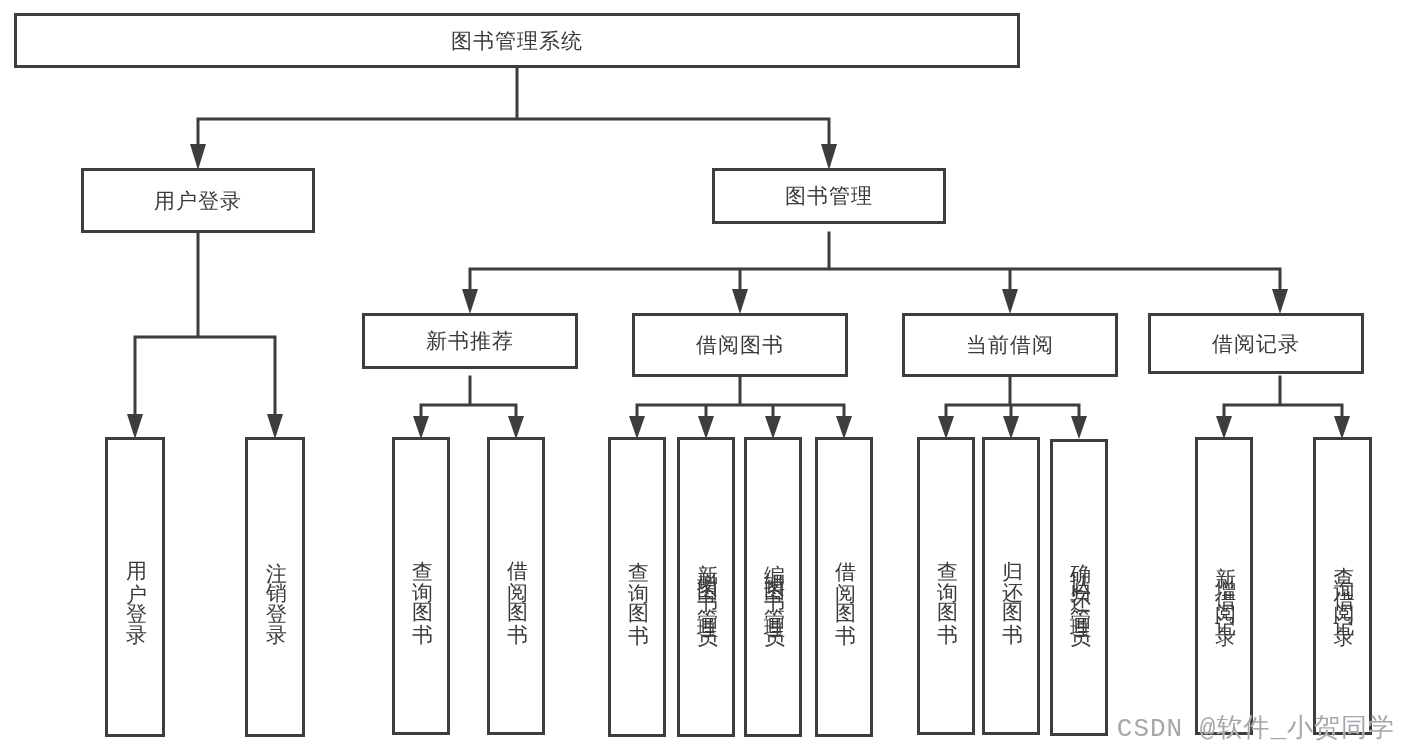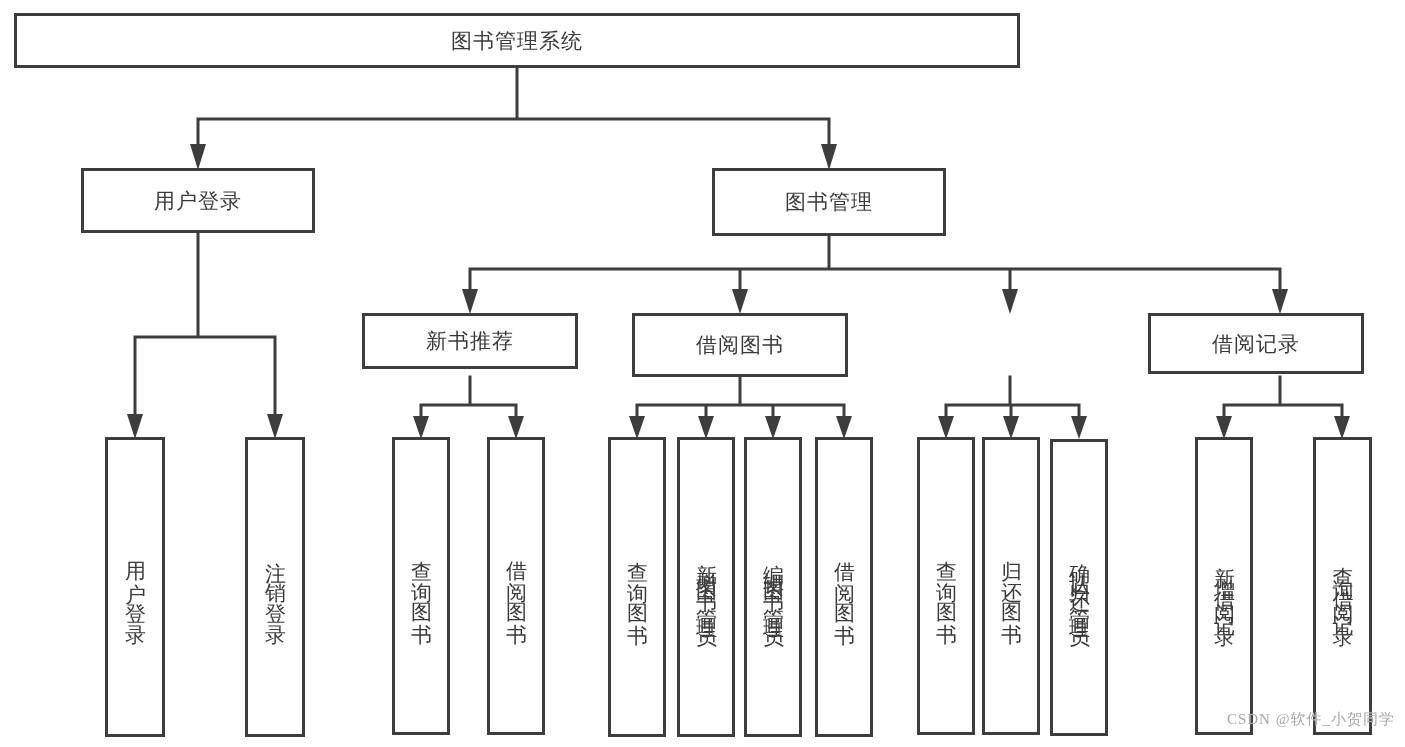--- a/index.html
+++ b/index.html
@@ -1,20 +1,20 @@
 <!DOCTYPE html>
 <html><head>
 <meta charset="utf-8">
 <style>
   html,body{margin:0;padding:0;background:#ffffff;}
   .canvas{
     position:relative;
     width:1405px;height:747px;
     background:#ffffff;
-    font-family:Liberation Serif, serif;
+    font-family:Liberation Mono, monospace;
     color:#3a3a3a;
     overflow:hidden;
   }
   .wires{position:absolute;left:0;top:0;z-index:1;}
   .node{
     position:absolute;
     box-sizing:border-box;
     border:3px solid #3d3d3d;
     background:#ffffff;
     display:flex;
@@ -34,21 +34,21 @@
     line-height:1;
   }
   .s4{letter-spacing:21px;}
   .s6{letter-spacing:12px;}
   .s9{letter-spacing:9px;}
   .watermark{
     position:absolute;
     right:10px;
     top:710px;
     z-index:3;
-    font-size:15px;
+    font-size:26px;
     letter-spacing:1px;
     color:#a4a7ab;
     text-shadow:0 0 1px #ffffff;
     white-space:nowrap;
     pointer-events:none;
     margin-left:8px;
   }
 </style>
 </head>
 <body>
@@ -114,29 +114,32 @@
     </g>
   </svg>
 
   <div class="node h" style="left:14px;top:13px;width:1006px;height:55px">
     <span>图书管理系统</span>
   </div>
 
   <div class="node h" style="left:81px;top:168px;width:234px;height:65px">
     <span>用户登录</span>
   </div>
-  <div class="node h" style="left:712px;top:168px;width:234px;height:68px">
+  <div class="node h" style="left:712px;top:168px;width:234px;height:56px">
     <span>图书管理</span>
   </div>
 
   <div class="node h" style="left:362px;top:313px;width:216px;height:56px">
     <span>新书推荐</span>
   </div>
   <div class="node h" style="left:632px;top:313px;width:216px;height:64px">
     <span>借阅图书</span>
+  </div>
+  <div class="node h" style="left:902px;top:313px;width:216px;height:64px">
+    <span>当前借阅</span>
   </div>
   <div class="node h" style="left:1148px;top:313px;width:216px;height:61px">
     <span>借阅记录</span>
   </div>
 
   <div class="node v" style="left:105px;top:437px;width:60px;height:300px">
     <span class="s4">用户登录</span>
   </div>
   <div class="node v" style="left:245px;top:437px;width:60px;height:300px">
     <span class="s4">注销登录</span>

